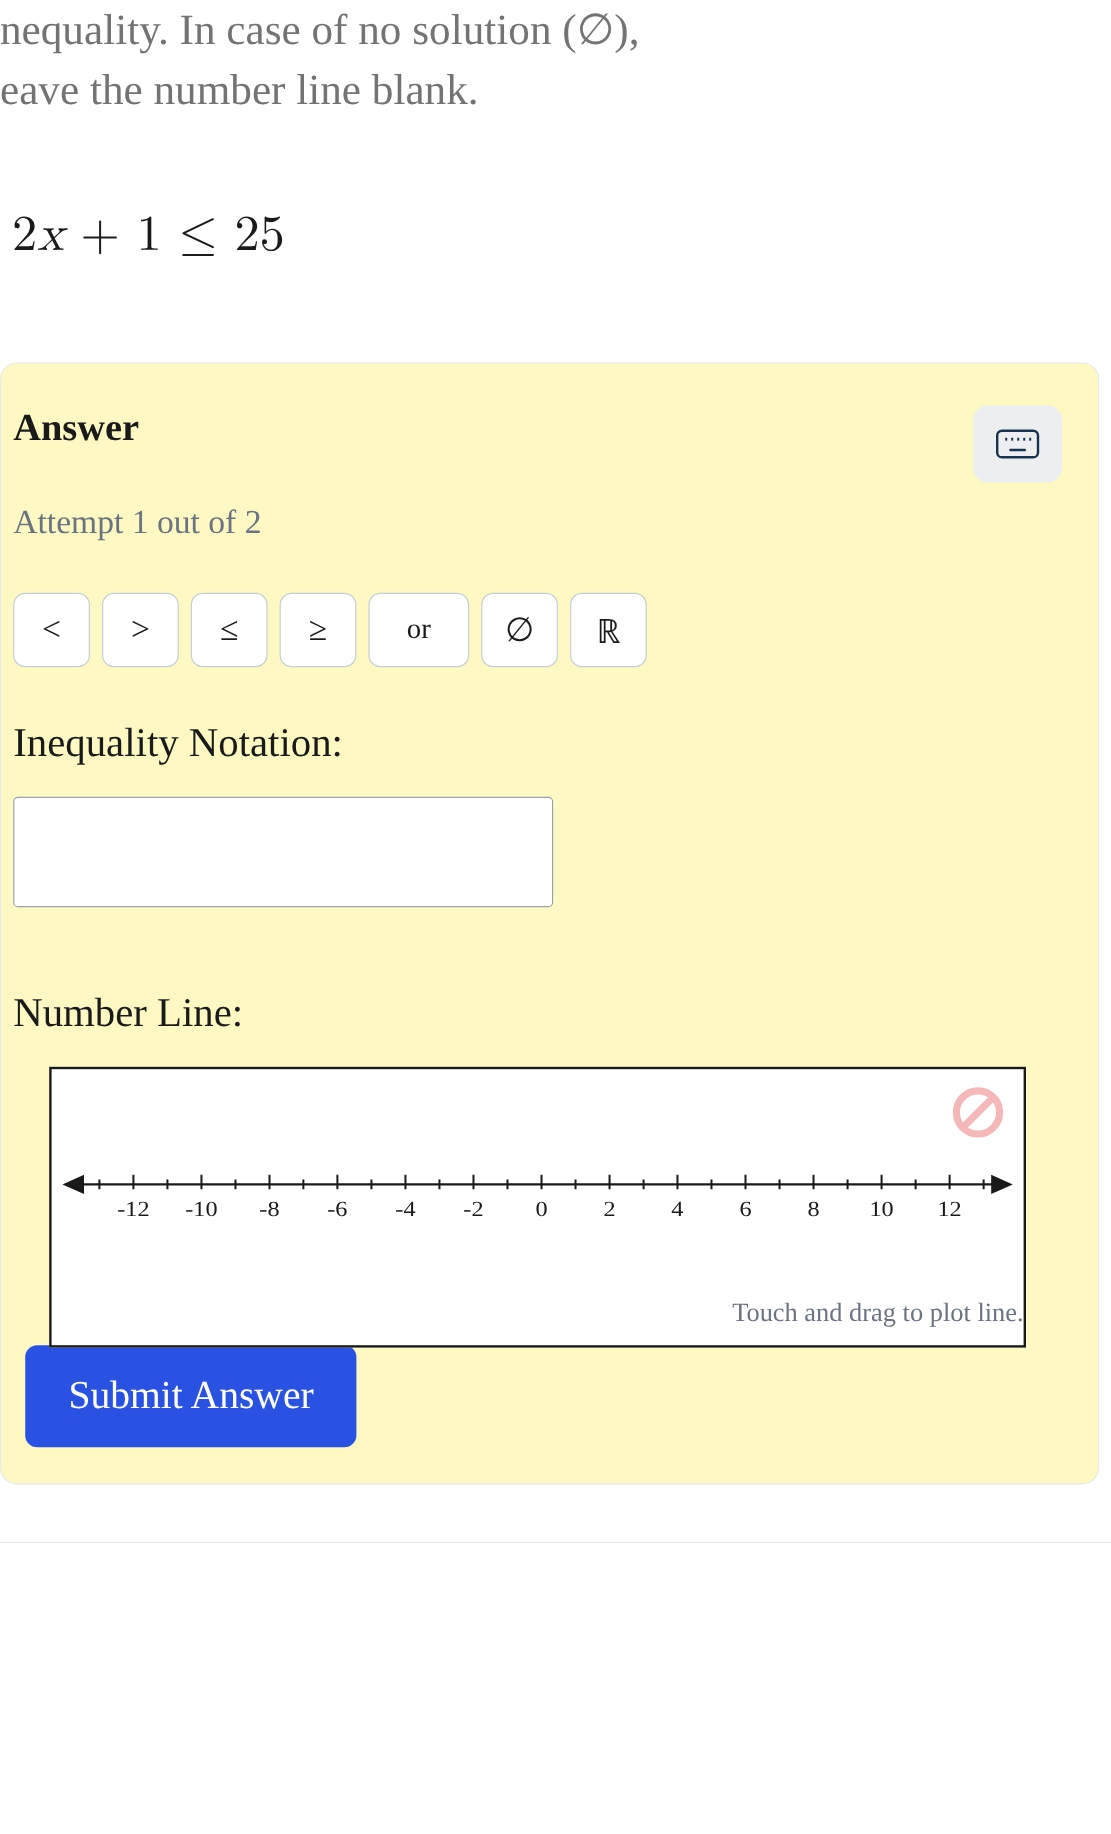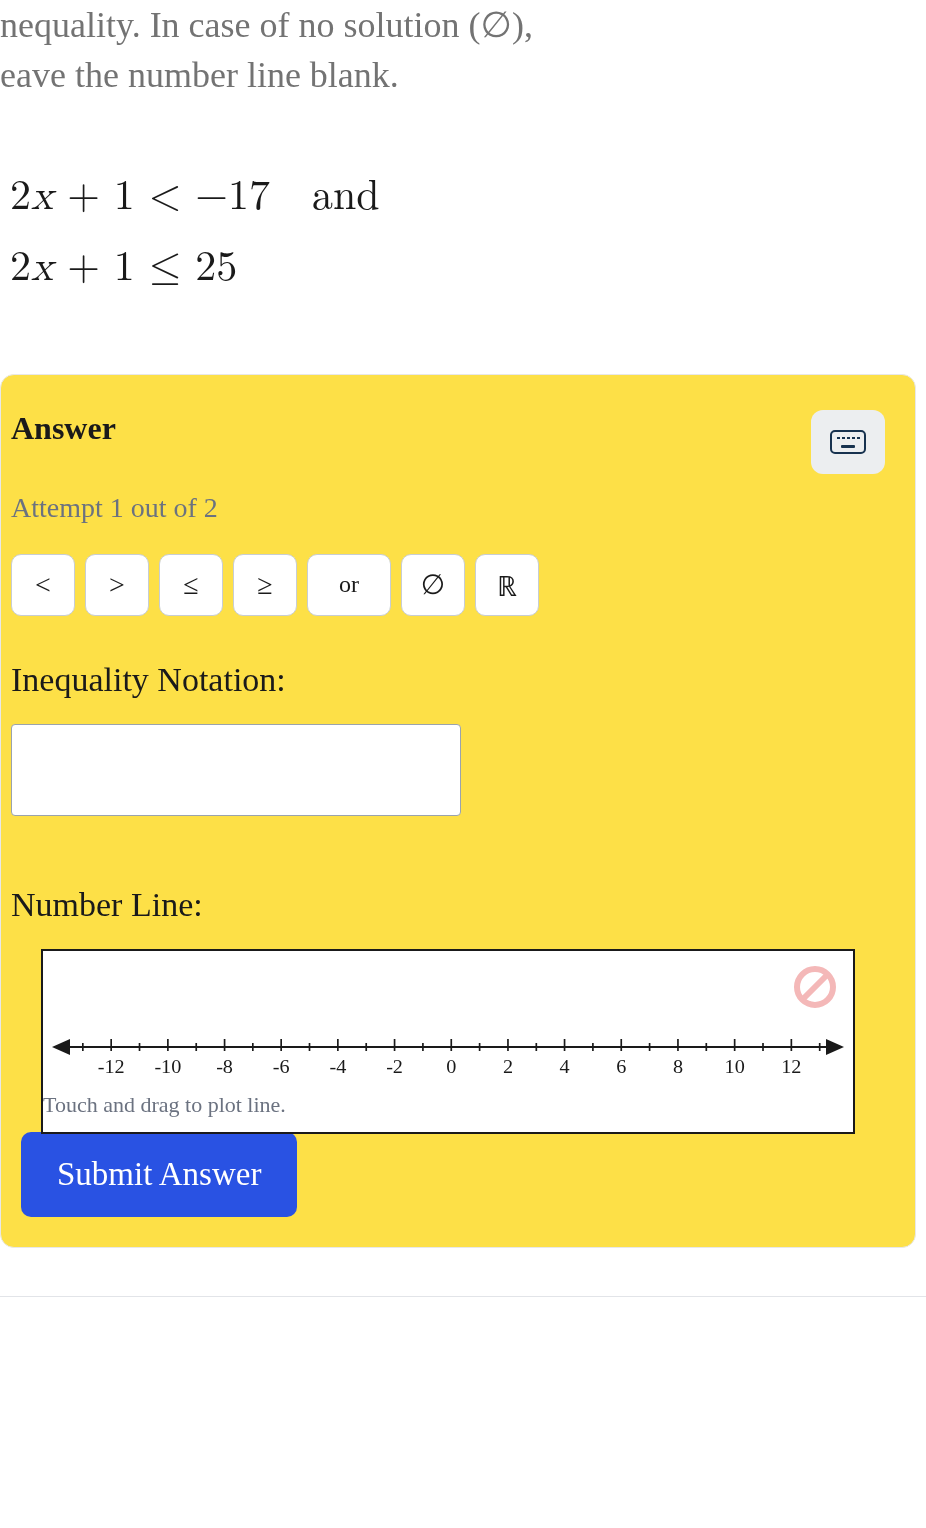--- a/index.html
+++ b/index.html
@@ -28,21 +28,21 @@
       font-family: 'Latin Modern Math', 'Cambria Math', Georgia, serif;
       padding-left: 10px;
     }
     .equation-line {
       display: block;
     }
     .math-var {
       font-style: italic;
     }
     .answer-section {
-      background: #fde047;
+      background: #fef9c3;
       border: 1px solid #e8e8e8;
       border-radius: 14px;
       margin: 40px 10px 20px 0;
       padding: 35px 30px 30px 10px;
     }
     .answer-header {
       display: flex;
       justify-content: space-between;
       align-items: flex-start;
     }
@@ -86,21 +86,21 @@
       left: 9px;
       right: 9px;
       height: 2.5px;
       background: #17324f;
       border-radius: 1px;
     }
     .attempt-text {
       font-size: 28px;
       color: #6b7280;
       margin-top: 18px;
-      margin-bottom: 30px;
+      margin-bottom: 42px;
     }
     .symbol-buttons {
       display: flex;
       gap: 10px;
       margin-bottom: 45px;
     }
     .sym-btn {
       min-width: 64px;
       height: 62px;
       border: 1.5px solid #c7cdd4;
@@ -137,21 +137,21 @@
       padding: 10px 14px;
       font-family: Georgia, serif;
     }
     .number-line-section {
       margin-top: 70px;
     }
     .number-line-container {
       position: relative;
       border: 2px solid #1a1a1a;
       background: #ffffff;
-      height: 185px;
+      height: 234px;
       margin: 0 30px 0 30px;
       overflow: hidden;
     }
     .clear-badge {
       position: absolute;
       top: 14px;
       right: 16px;
       width: 44px;
       height: 44px;
     }
@@ -161,21 +161,21 @@
       left: 0;
       right: 0;
       width: 100%;
       height: 60px;
     }
     .nl-instruction {
       position: absolute;
       bottom: 14px;
       left: 0;
       right: 0;
-      text-align: left;
+      text-align: right;
       font-size: 22px;
       color: #6b7280;
     }
     .submit-btn {
       margin-top: -2px;
       margin-left: 10px;
       background: #2952e3;
       color: #ffffff;
       font-size: 33px;
       padding: 24px 36px;
@@ -193,23 +193,20 @@
 </head>
 <body>
 
 <div class="problem-section">
   <div class="instruction">
     <span>nequality. In case of no solution (∅),</span><br>
     <span>eave the number line blank.</span>
   </div>
 
   <div class="equation-block">
-    <span class="equation-line">
-      <span>2</span><span class="math-var">x</span><span> + 1 &lt; −17 and</span>
-    </span>
     <span class="equation-line">
       <span>2</span><span class="math-var">x</span><span> + 1 ≤ 25</span>
     </span>
   </div>
 </div>
 
 <div class="answer-section">
   <div class="answer-header">
     <div class="answer-title">Answer</div>
     <div class="keypad-btn">

